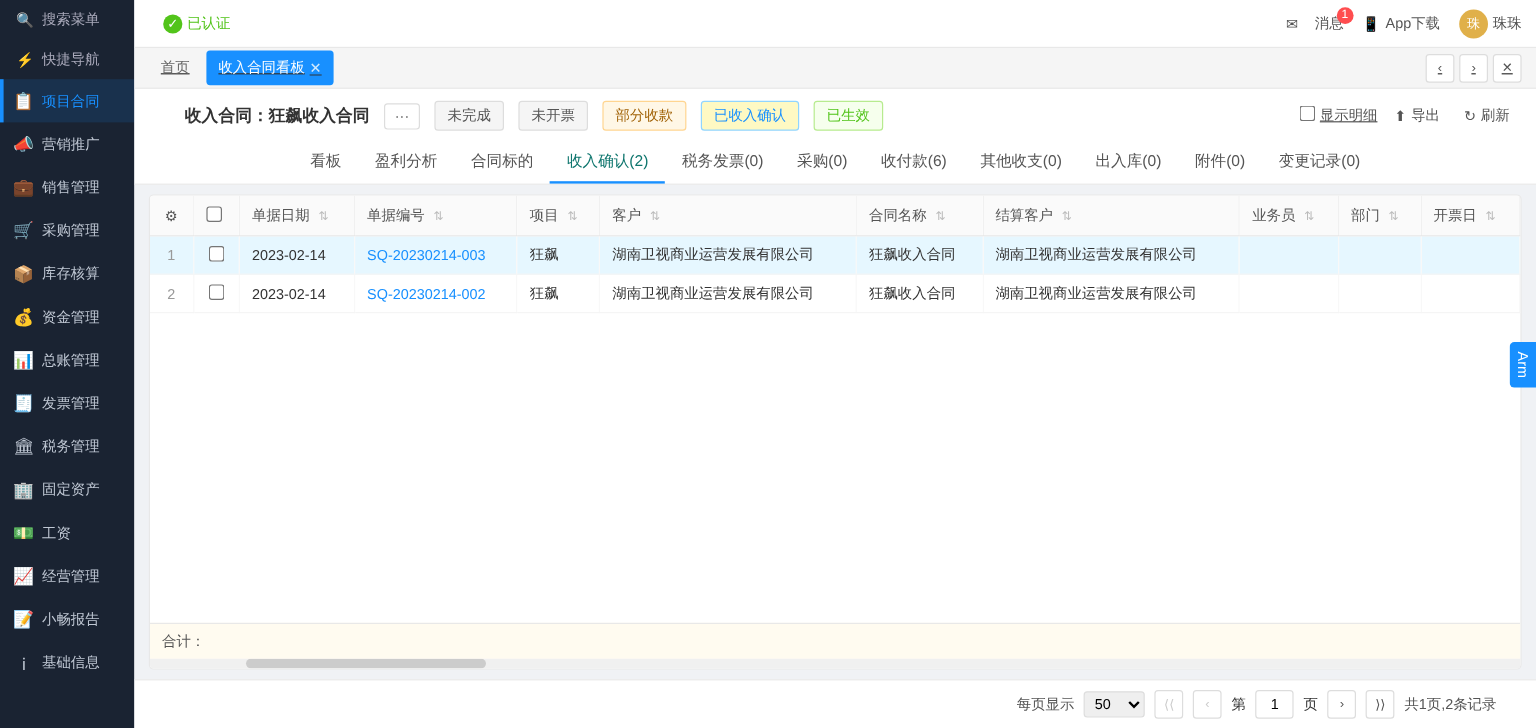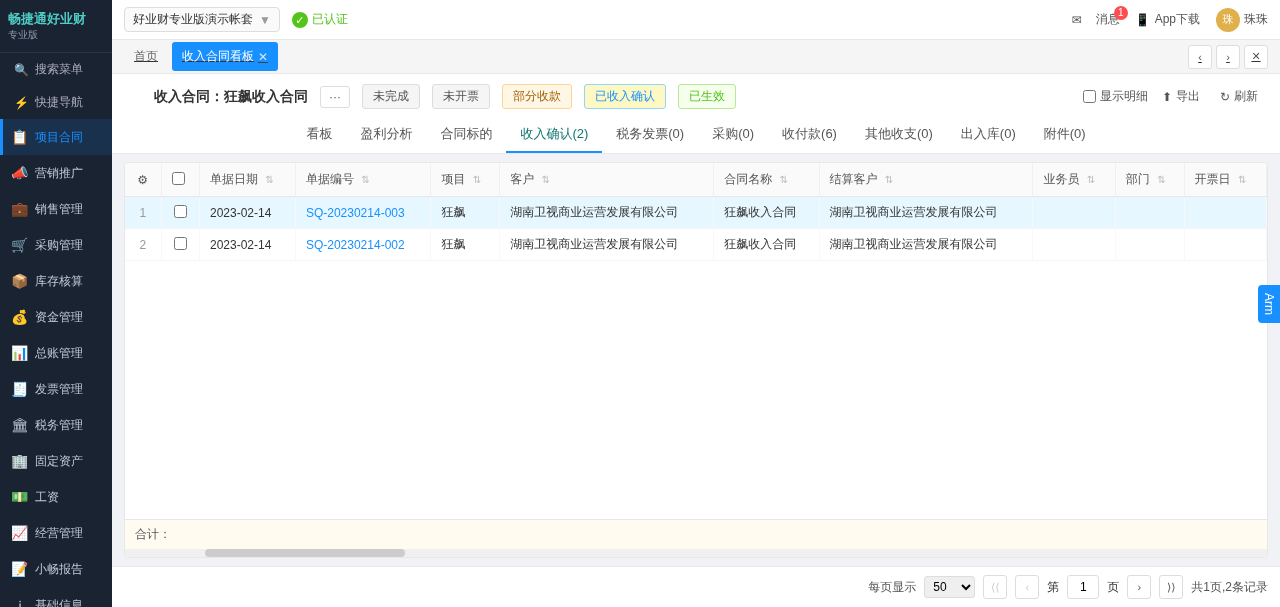--- a/index.html
+++ b/index.html
@@ -46,21 +46,21 @@
     .content-header { background: #fff; padding: 10px 16px 0; border-bottom: 1px solid #e8e8e8; flex-shrink: 0; }
     .content-title-row { display: flex; align-items: center; justify-content: space-between; margin-bottom: 8px; }
     .btn-more { border: 1px solid #ddd; background: #fff; padding: 3px 8px; border-radius: 3px; cursor: pointer; font-size: 12px; color: #555; }
     .status-btn { padding: 3px 10px; border-radius: 3px; font-size: 12px; cursor: pointer; border: 1px solid transparent; }
     .status-btn.default { background: #f5f5f5; border-color: #ddd; color: #555; }
     .status-btn.orange { background: #fff7e6; border-color: #ffd591; color: #a16207; }
     .status-btn.blue { background: #fef9c3; border-color: #91d5ff; color: #1890ff; }
     .status-btn.green { background: #f6ffed; border-color: #b7eb8f; color: #52c41a; }
     .content-actions { display: flex; align-items: center; gap: 8px; margin-left: auto; }
     .action-btn { display: flex; align-items: center; gap: 4px; font-size: 12px; color: #555; cursor: pointer; padding: 3px 6px; border-radius: 3px; }
-    .checkbox-label { display: flex; align-items: center; gap: 4px; font-size: 12px; color: #555; cursor: pointer; }
+    .checkbox-label { display: flex; align-items: flex-start; gap: 4px; font-size: 12px; color: #555; cursor: pointer; text-decoration: underline; }
 
     
     .sub-tabs { display: flex; gap: 0; justify-content: center; }
     .sub-tab { padding: 8px 14px; font-size: 13px; cursor: pointer; color: #555; border-bottom: 2px solid transparent; white-space: nowrap; }
     .sub-tab.active { color: #0f766e; border-bottom: 2px solid #1890ff; font-weight: 400; }
 
     
     .table-area { flex: 1; background: #fff; overflow: auto; margin: 8px 12px; border: 1px solid #e8e8e8; border-radius: 4px; display: flex; flex-direction: column; }
     .data-table { width: 100%; border-collapse: collapse; font-size: 12px; }
     .data-table th { background: #fafafa; padding: 8px 10px; text-align: left; border-bottom: 1px solid #e8e8e8; border-right: 1px solid #f0f0f0; color: #555; font-weight: 500; white-space: nowrap; cursor: pointer; position: relative; }
@@ -71,43 +71,39 @@
     .data-table td.checkbox-col { text-align: center; }
     .data-table tr.row-selected { background: #e6f7ff; }
     .sort-icon { margin-left: 4px; color: #bbb; font-size: 10px; }
     .link-text { color: #1890ff; cursor: pointer; text-decoration: none; }
 
     
     .table-footer { background: #fffbf0; border-top: 1px solid #e8e8e8; padding: 6px 10px; font-size: 12px; color: #555; display: flex; align-items: center; flex-shrink: 0; }
     .table-footer-label { font-weight: 500; }
 
     
-    .pagination-bar { background: #fff; border-top: 1px solid #e8e8e8; padding: 8px 12px; display: flex; align-items: center; justify-content: flex-end; gap: 8px; font-size: 12px; flex-shrink: 0; }
+    .pagination-bar { background: #fff; border-top: 1px solid #e8e8e8; padding: 8px 33px; display: flex; align-items: center; justify-content: flex-end; gap: 8px; font-size: 12px; flex-shrink: 0; }
     .page-size-label { color: #555; }
     .page-size-select { border: 1px solid #ddd; padding: 2px 4px; border-radius: 3px; font-size: 12px; cursor: pointer; }
     .page-btn { width: 24px; height: 24px; border: 1px solid #ddd; background: #fff; border-radius: 3px; cursor: pointer; display: flex; align-items: center; justify-content: center; font-size: 11px; color: #555; }
     .page-btn.disabled { color: #ccc; cursor: not-allowed; }
     .page-input { width: 32px; height: 24px; border: 1px solid #ddd; text-align: center; border-radius: 3px; font-size: 12px; }
     .page-info { color: #555; }
 
     
     .table-scroll-bar { height: 8px; background: #f0f0f0; margin: 0; overflow: hidden; }
     .table-scroll-bar-inner { width: 200px; height: 100%; background: #ccc; border-radius: 4px; margin-left: 80px; }
 
     
     .right-float-btn { position: fixed; right: 0; top: 50%; transform: translateY(-50%); background: #1890ff; color: #fff; writing-mode: vertical-rl; padding: 8px 4px; font-size: 12px; border-radius: 4px 0 0 4px; cursor: pointer; }
   </style>
 </head>
 <body>
 
 <div class="sidebar">
-  <div class="sidebar-logo">
-    <div class="sidebar-logo-text">畅捷通好业财</div>
-    <div class="sidebar-logo-sub">专业版</div>
-  </div>
 
   <div class="sidebar-search">
     <span class="icon">🔍</span>
     <span>搜索菜单</span>
   </div>
   <div class="sidebar-nav">
     <span class="icon">⚡</span>
     <span>快捷导航</span>
   </div>
 
@@ -167,24 +163,20 @@
     <span class="icon">ℹ</span>
     <span>基础信息</span>
   </div>
 
 </div>
 
 <div class="main">
 
   <div class="topbar">
     <div class="topbar-left">
-      <div class="company-select">
-        <span>好业财专业版演示帐套</span>
-        <span class="arrow">▼</span>
-      </div>
       <div class="verified-badge">
         <span>已认证</span>
       </div>
     </div>
     <div class="topbar-right">
       <div class="topbar-icon-btn">
         <span>✉</span>
         <span class="badge">1</span>
         <span style="margin-left:14px;">消息</span>
       </div>
@@ -247,20 +239,21 @@
         <div class="sub-tab">看板</div>
         <div class="sub-tab">盈利分析</div>
         <div class="sub-tab">合同标的</div>
         <div class="sub-tab active">收入确认(2)</div>
         <div class="sub-tab">税务发票(0)</div>
         <div class="sub-tab">采购(0)</div>
         <div class="sub-tab">收付款(6)</div>
         <div class="sub-tab">其他收支(0)</div>
         <div class="sub-tab">出入库(0)</div>
         <div class="sub-tab">附件(0)</div>
+        <div class="sub-tab">变更记录(0)</div>
       </div>
     </div>
 
     <div class="table-area">
       <table class="data-table">
         <thead>
           <tr>
             <th class="settings-col">⚙</th>
             <th><input type="checkbox" style=""></th>
             <th>

